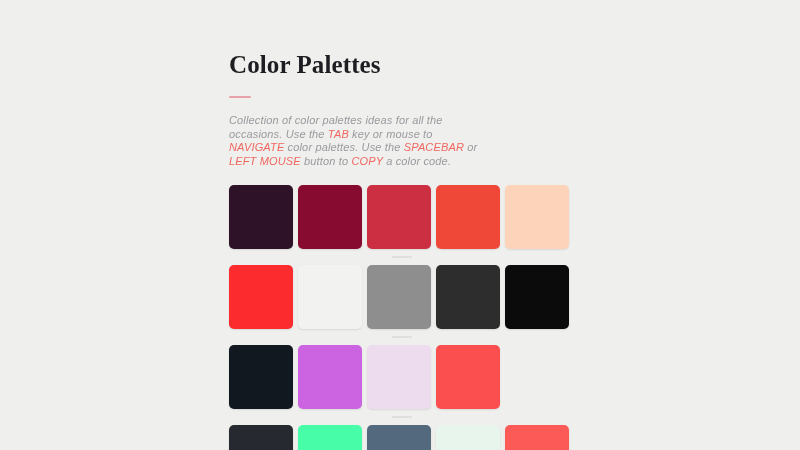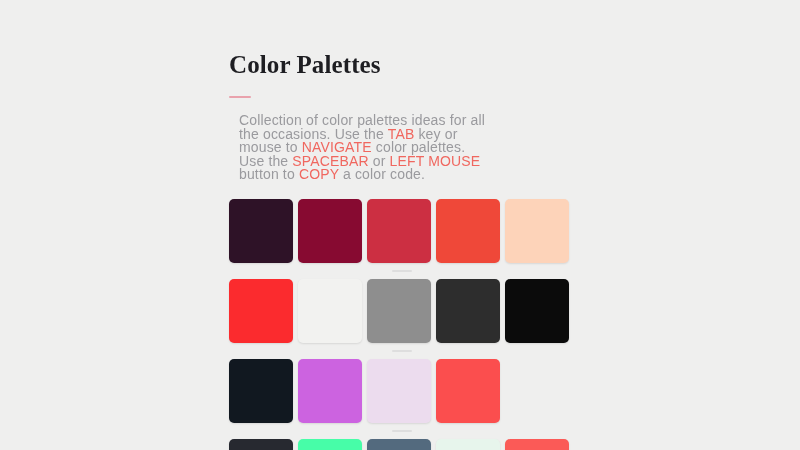--- a/index.html
+++ b/index.html
@@ -38,26 +38,27 @@
   }
   .title-rule {
     width: 22px;
     height: 2px;
     background: #e9a2ac;
     margin-top: 16px;
     margin-bottom: 16px;
     border-radius: 1px;
   }
   .description {
-    font-size: 14px;
+    font-size: 11px;
     line-height: 13.5px;
     color: #9a9a9e;
     letter-spacing: 0.15px;
-    margin: 10px;
+    margin: 0;
     width: 252px;
+    font-style: italic;
   }
   .kw {
     color: #f0675f;
   }
   .palettes {
     margin-top: 17px;
   }
   .palette-row {
     display: flex;
     gap: 5px;

